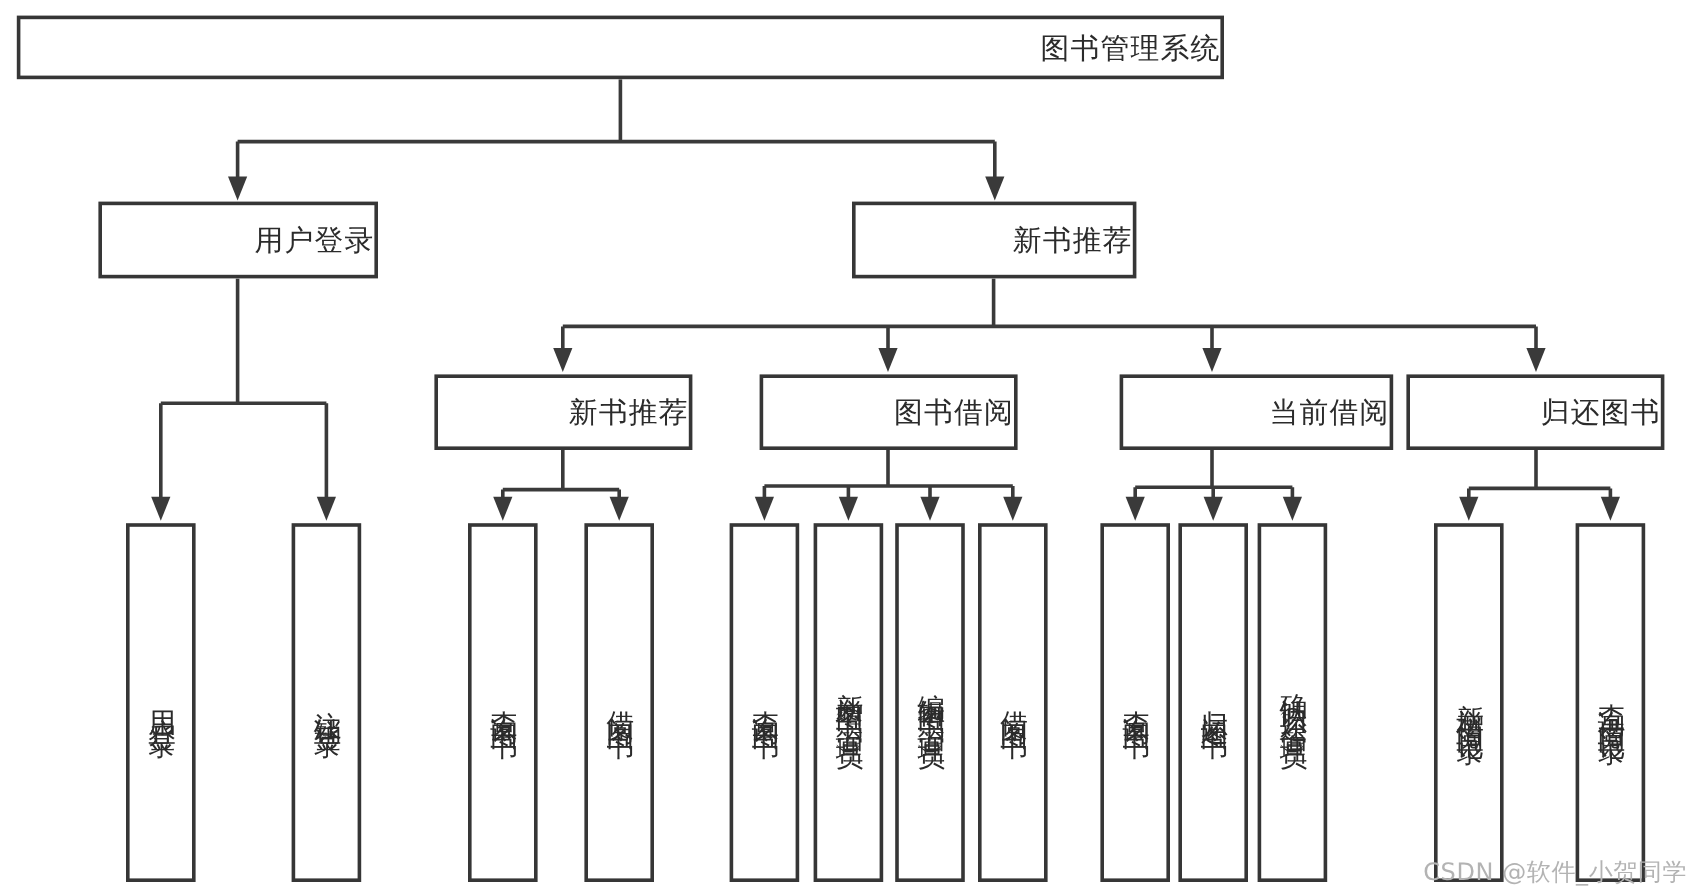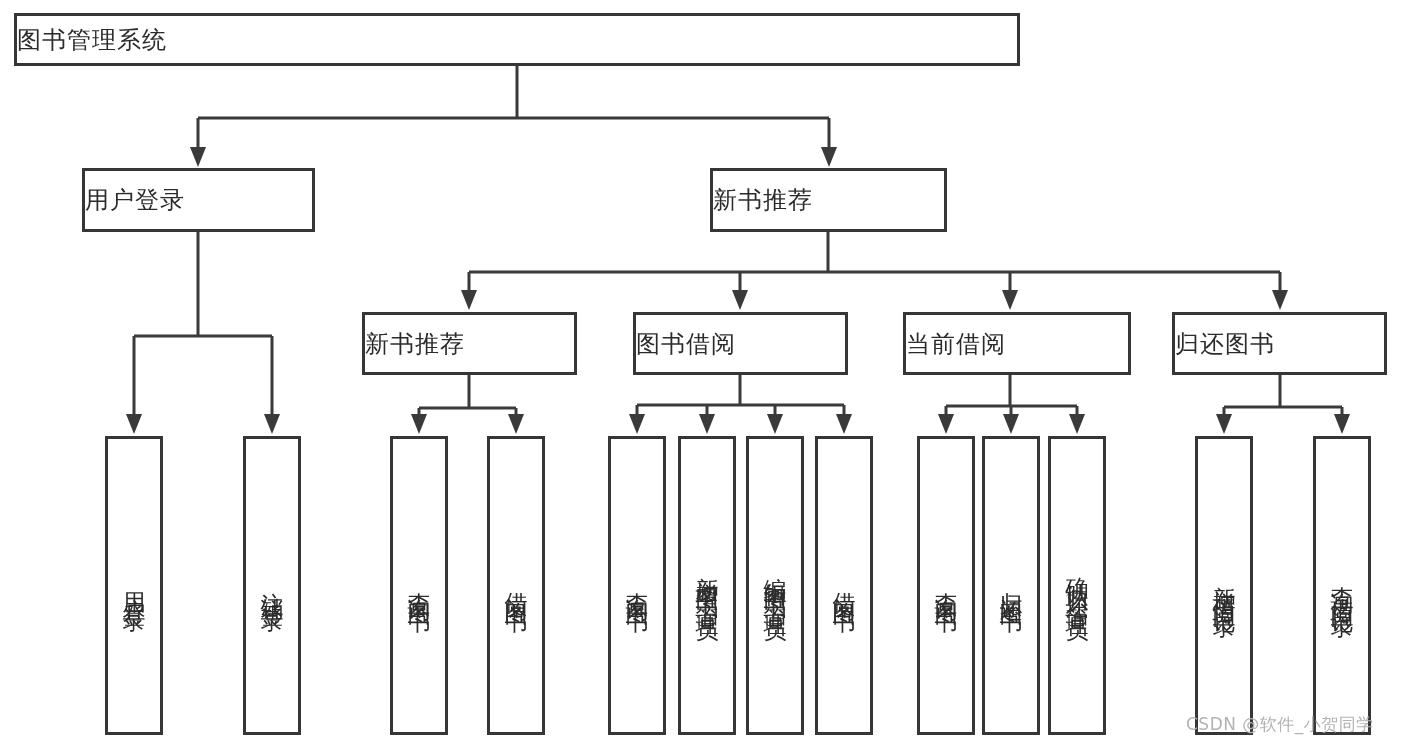--- a/index.html
+++ b/index.html
@@ -11,39 +11,39 @@
     color:var(--text,#2b2b2b);
     overflow:hidden;
   }
   .connectors{position:absolute;left:0;top:0;width:1405px;height:747px;z-index:1;}
   .edge{stroke:var(--line,#3a3a3a);stroke-width:3;fill:none;}
   .arrow{fill:var(--line,#3a3a3a);stroke:none;}
   .hbox{
     position:absolute;z-index:2;box-sizing:border-box;
     background:var(--box-fill,#ffffff);
     border:3px solid var(--box-border,#363636);
-    display:flex;align-items:center;justify-content:flex-start;
+    display:flex;align-items:center;justify-content:flex-end;
   }
   .hbox .lbl{font-size:24px;letter-spacing:1px;white-space:nowrap;}
   .vbox{
     position:absolute;z-index:2;box-sizing:border-box;
     width:58px;height:299px;top:436px;
     background:var(--box-fill,#ffffff);
     border:3px solid var(--box-border,#363636);
     display:flex;align-items:center;justify-content:center;
   }
   .vbox .vlbl{
     writing-mode:vertical-rl;
     font-size:23px;letter-spacing:6px;line-height:1;
     white-space:nowrap;
   }
   .watermark{
     position:absolute;z-index:5;
     left:1186px;top:713px;width:219px;
-    font-size:17px;color:var(--watermark,#b3b3b3);
+    font-size:20px;color:var(--watermark,#b3b3b3);
     white-space:nowrap;letter-spacing:0.5px;
   }
 </style>
 </head>
 <body>
 
 <div class="stage">
 
   <svg class="connectors" viewBox="0 0 1405 747">
 
@@ -91,21 +91,21 @@
   <div class="hbox" style="left:710px;top:168px;width:237px;height:64px">
     <span class="lbl">新书推荐</span>
   </div>
 
   <div class="hbox" style="left:633px;top:312px;width:215px;height:63px">
     <span class="lbl">图书借阅</span>
   </div>
   <div class="hbox" style="left:362px;top:312px;width:215px;height:63px">
     <span class="lbl">新书推荐</span>
   </div>
-  <div class="hbox" style="left:903px;top:312px;width:228px;height:63px">
+  <div class="hbox" style="left:933px;top:312px;width:228px;height:63px">
     <span class="lbl">当前借阅</span>
   </div>
   <div class="hbox" style="left:1172px;top:312px;width:215px;height:63px">
     <span class="lbl">归还图书</span>
   </div>
 
   <div class="vbox" style="left:105px">
     <span class="vlbl">用户登录</span>
   </div>
   <div class="vbox" style="left:243px">

